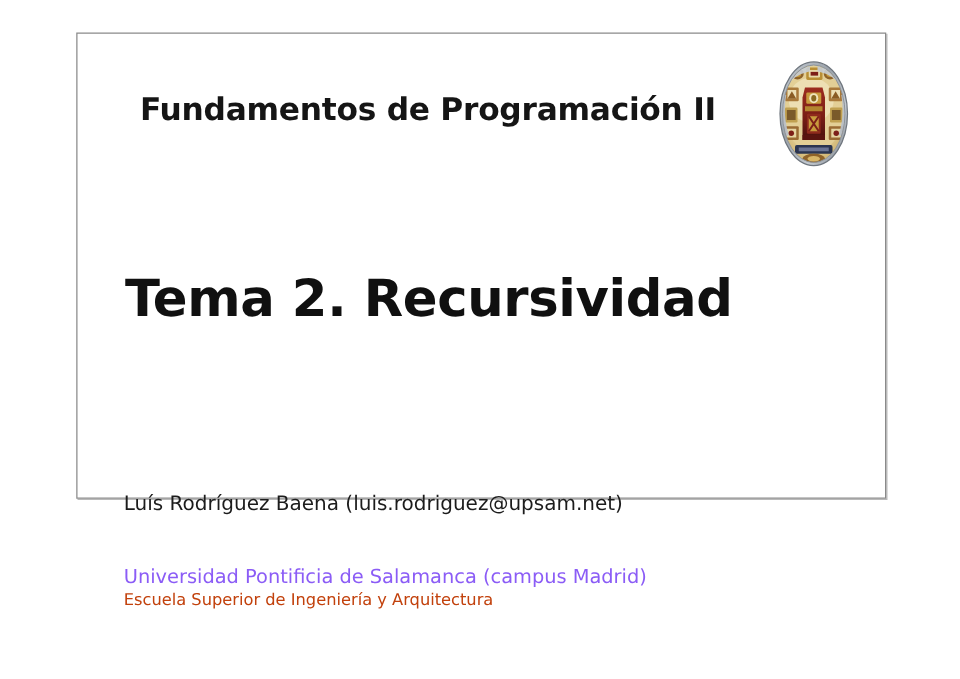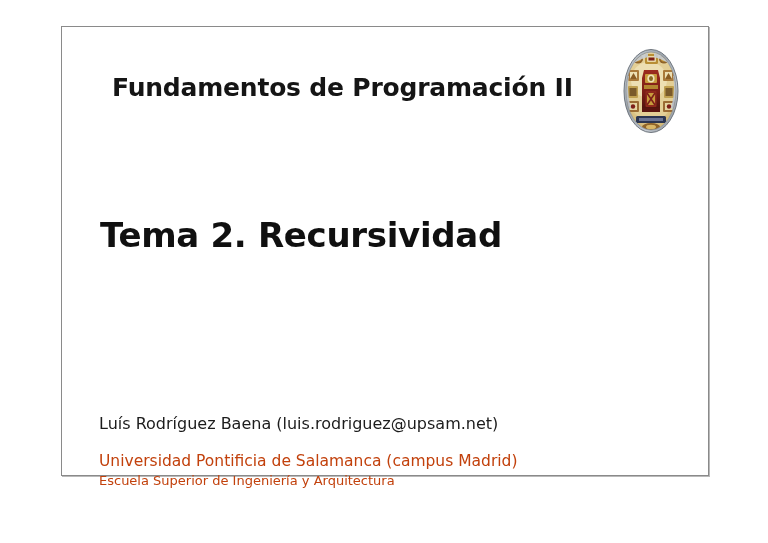--- a/index.html
+++ b/index.html
@@ -20,21 +20,21 @@
     height: 543px;
     background: #ffffff;
   }
 
   
   #slide-frame {
     position: absolute;
     left: 61px;
     top: 26px;
     width: 648px;
-    height: 450px;
+    height: 373px;
     background: #ffffff;
     border: 1px solid #8a8a8a;
     box-shadow: 1px 1px 0 0 #b9b9b9;
     box-sizing: border-box;
   }
 
   
   #header-title {
     position: absolute;
     left: 50px;
@@ -54,47 +54,47 @@
     width: 58px;
     height: 86px;
   }
   #emblem svg { display: block; width: 58px; height: 86px; }
 
   
   #slide-title {
     position: absolute;
     left: 38px;
     top: 188px;
-    font-size: 34px;
+    font-size: 41px;
     font-weight: bold;
     color: #101010;
     letter-spacing: -0.3px;
     white-space: nowrap;
   }
 
   
   #author-line {
     position: absolute;
     left: 37px;
-    top: 387px;
+    top: 366px;
     font-size: 16px;
     font-weight: normal;
     color: #1c1c1c;
     white-space: nowrap;
   }
 
   
   #institution-block {
     position: absolute;
     left: 37px;
     top: 425px;
   }
   #institution-name {
     font-size: 15.5px;
-    color: #c2410c;
+    color: #8b5cf6;
     white-space: nowrap;
     line-height: 1.22;
   }
   #institution-school {
     font-size: 13px;
     color: #c2410c;
     white-space: nowrap;
     line-height: 1.2;
     margin-top: 2px;
   }

